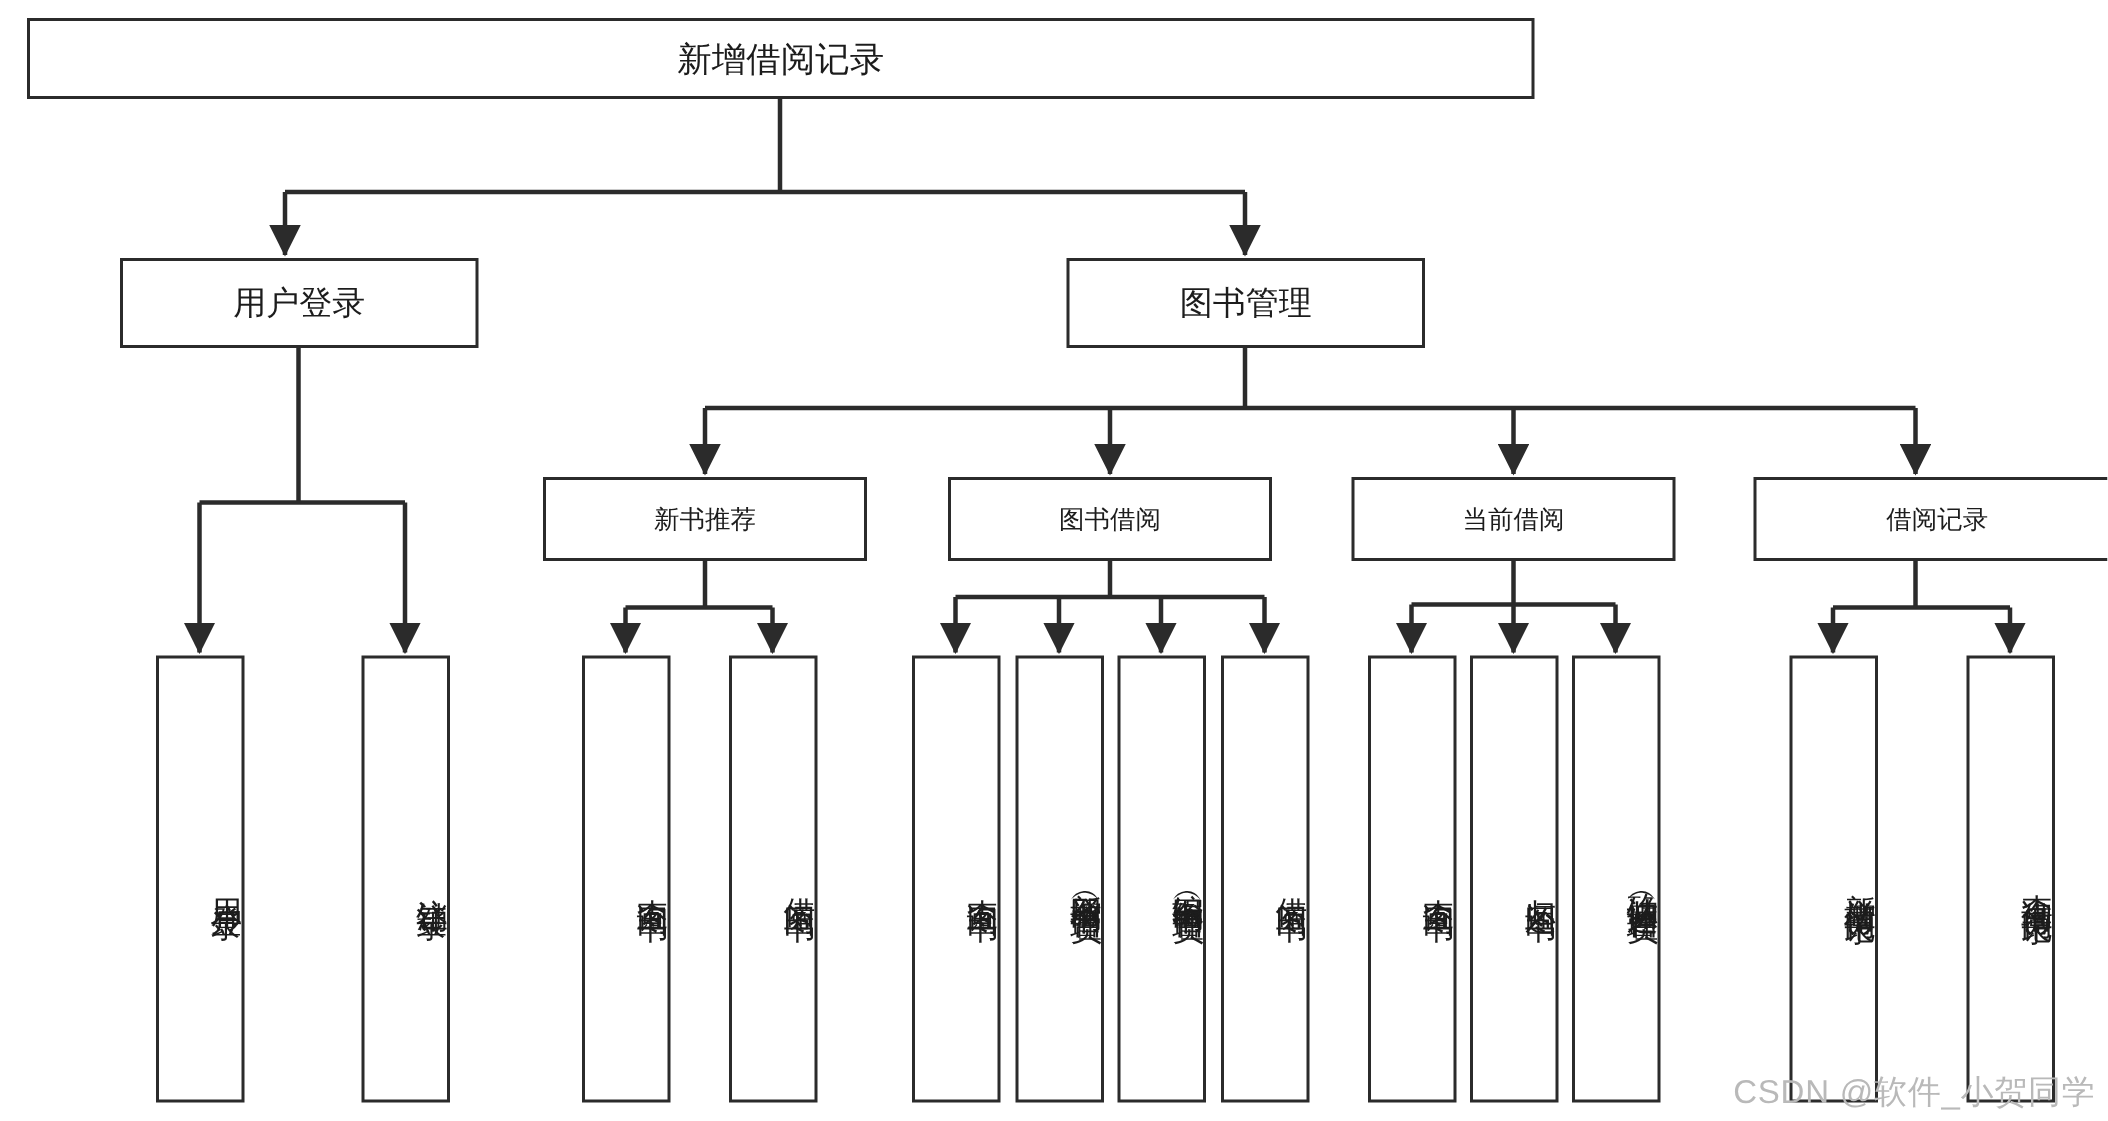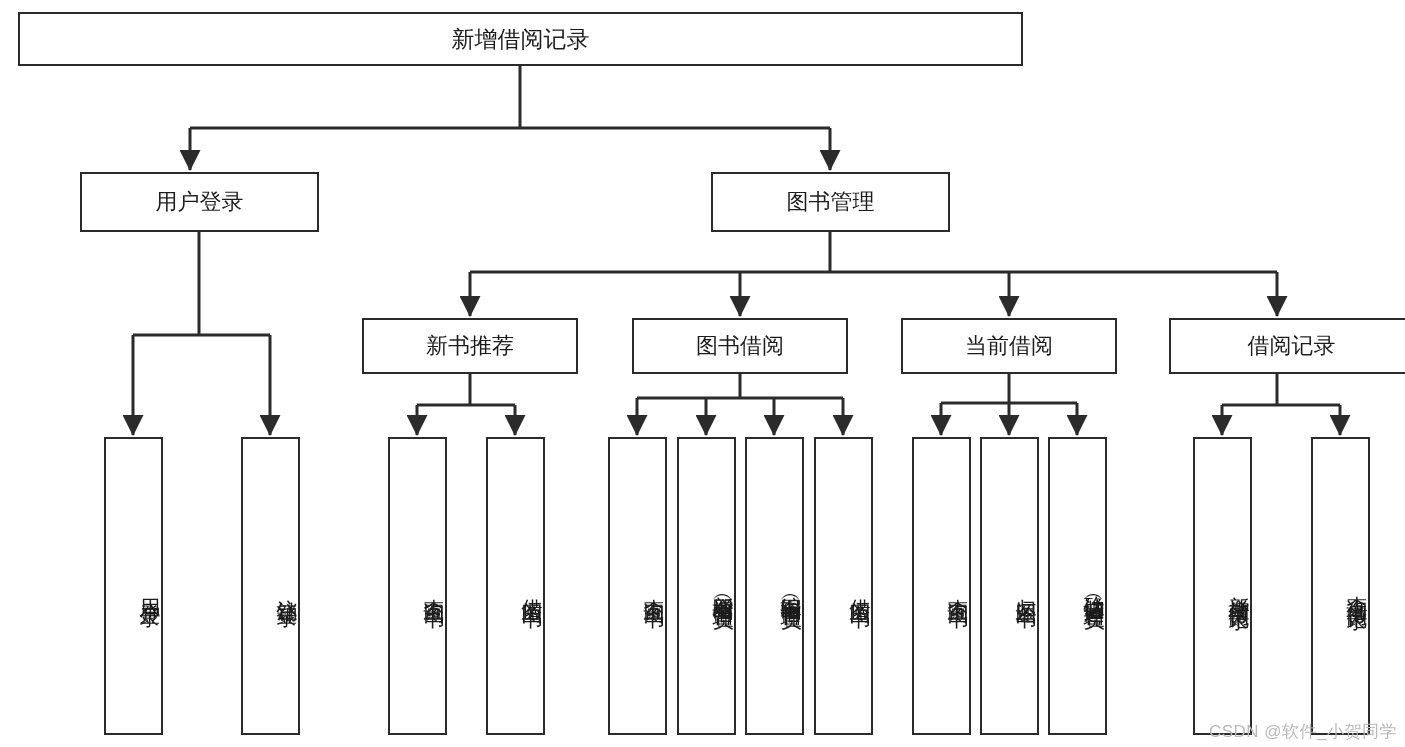--- a/index.html
+++ b/index.html
@@ -35,21 +35,21 @@
     justify-content: center;
     color: #1c1c1c;
   }
   .node.level-root {
     font-size: 23px;
   }
   .node.level-1 {
     font-size: 22px;
   }
   .node.level-2 {
-    font-size: 22px;
+    font-size: 17px;
   }
   .node.leaf {
     writing-mode: vertical-rl;
     text-orientation: upright;
     align-items: flex-start;
     justify-content: center;
     font-size: 21px;
     letter-spacing: 3px;
     padding-top: 4px;
     line-height: 1;
@@ -62,21 +62,21 @@
   .node.leaf.tall .label {
     letter-spacing: 2px;
   }
   .node .label {
     display: block;
   }
   #watermark {
     position: absolute;
     right: 8px;
     bottom: 4px;
-    font-size: 17px;
+    font-size: 22px;
     color: #b9b9b9;
     letter-spacing: 0.5px;
     white-space: nowrap;
   }
 </style>
 </head>
 <body>
 
 <div id="canvas">
 

